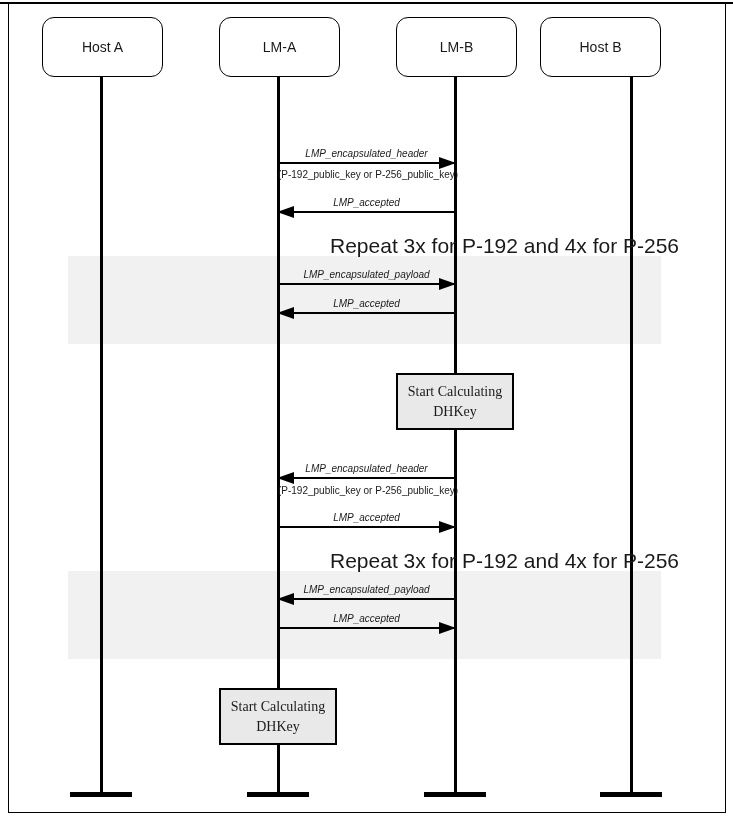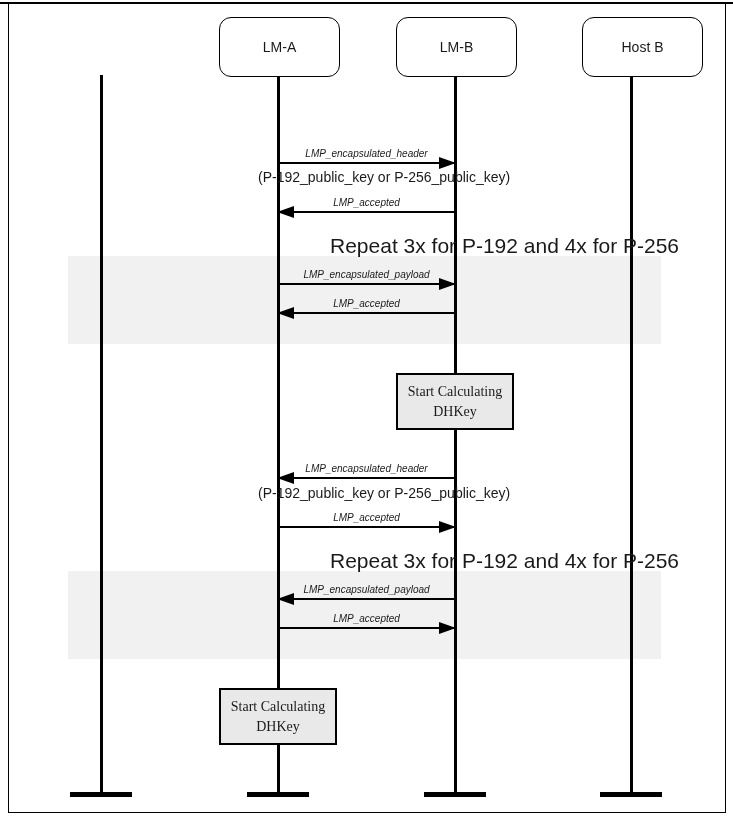--- a/index.html
+++ b/index.html
@@ -22,21 +22,21 @@
     position:absolute;left:70px;top:106px;width:594px;height:27px;
     background:var(--pill,#e3e3e3);border:1.5px solid var(--line,#000);border-radius:15px;
     z-index:3;display:flex;align-items:center;justify-content:center;font-size:13.5px;
   }
   .msg{position:absolute;left:278px;width:177px;height:22px;z-index:4;font-style:italic;}
   .msg-label{position:absolute;left:-20px;right:-20px;bottom:5px;text-align:center;font-size:10px;white-space:nowrap;}
   .msg-line{position:absolute;left:0;right:0;bottom:0;height:2px;background:var(--line,#000);}
   .head{position:absolute;width:0;height:0;bottom:-5px;border-top:6px solid transparent;border-bottom:6px solid transparent;}
   .dir-right .head{right:-1px;border-left:17px solid var(--line,#000);}
   .dir-left  .head{left:-1px;border-right:17px solid var(--line,#000);}
-  .sublabel{position:absolute;left:258px;width:220px;text-align:center;font-size:14px;white-space:nowrap;z-index:4;}
+  .sublabel{position:absolute;left:258px;width:220px;text-align:center;font-size:10px;white-space:nowrap;z-index:4;}
   .repeat{position:absolute;left:330px;width:348px;text-align:right;font-size:21px;z-index:4;white-space:nowrap;}
   .note{
     position:absolute;width:118px;height:57px;background:var(--note,#e9e9e9);
     border:2.5px solid var(--line,#000);z-index:3;box-sizing:border-box;
     display:flex;align-items:center;justify-content:center;text-align:center;
     font-size:14px;line-height:20px;padding:2px;font-family:Liberation Serif, serif;
   }
   .caption{position:absolute;left:10px;top:817px;font-size:16px;font-style:italic;z-index:4;white-space:nowrap;}
 </style>
 </head>
@@ -53,27 +53,30 @@
   <div class="lifeline" style="left:100px"></div>
   <div class="lifeline" style="left:276.5px"></div>
   <div class="lifeline" style="left:453.5px"></div>
   <div class="lifeline" style="left:630px"></div>
 
   <div class="term" style="left:70px"></div>
   <div class="term" style="left:247px"></div>
   <div class="term" style="left:424px"></div>
   <div class="term" style="left:600px"></div>
 
+  <div class="actor" style="left:42px">
+      <span>Host A</span>
+    </div>
   <div class="actor" style="left:219px">
       <span>LM-A</span>
     </div>
   <div class="actor" style="left:396px">
       <span>LM-B</span>
     </div>
-  <div class="actor" style="left:582px">
+  <div class="actor" style="left:540px">
       <span>Host B</span>
     </div>
 
 
   <div class="msg dir-right" style="top:142px">
     <div class="msg-label">LMP_encapsulated_header</div>
     <div class="msg-line"></div>
     <div class="head"></div>
   </div>
   <div class="sublabel" style="top:169px">(P-192_public_key or P-256_public_key)</div>

